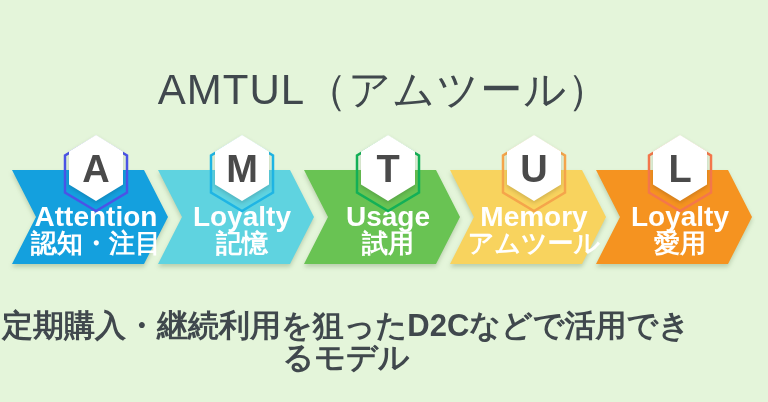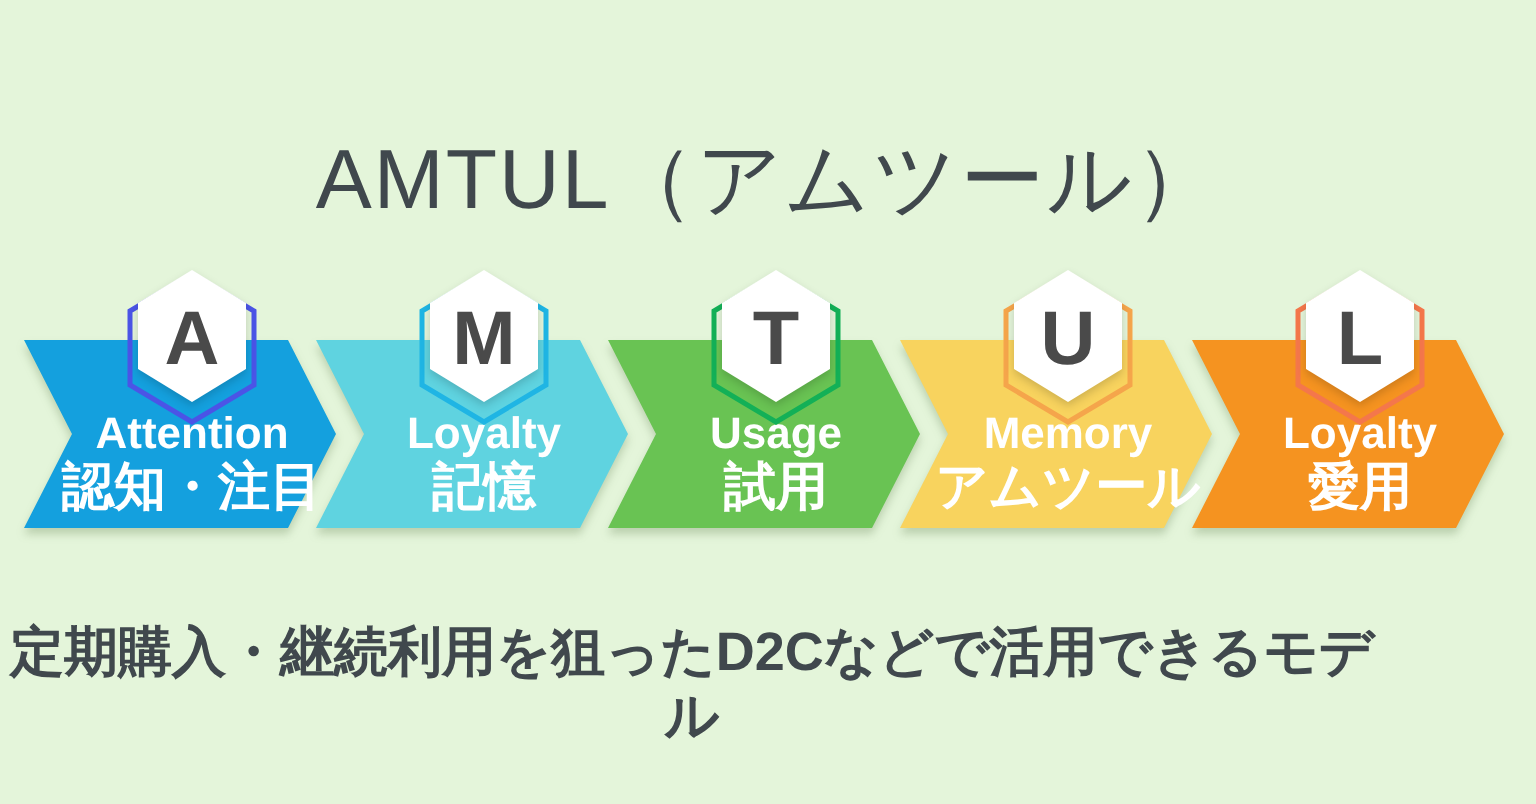--- a/index.html
+++ b/index.html
@@ -28,37 +28,37 @@
   .arrow {
     width:100%; height:100%;
     background: var(--arrow, #ccc);
     clip-path: polygon(0 0, 132px 0, 156px 47px, 132px 94px, 0 94px, 24px 47px);
   }
   .label {
     position:absolute; left:12px; top:33px; width:144px;
     text-align:center; z-index:2;
     color: var(--steptext, #ffffff);
   }
-  .label .en { display:block; font-size:22px; font-weight:bold; line-height:27px; }
+  .label .en { display:block; font-size:28px; font-weight:bold; line-height:27px; }
   .label .ja { display:block; font-size:26px; font-weight:bold; line-height:26px; }
   .hex {
     position:absolute; left:50px; top:-38px; z-index:3;
     color: var(--hexb, #888);
   }
   .hex-outline { fill:none; stroke:currentColor; stroke-width:2.5; }
   .hex-white { fill:#ffffff; filter: drop-shadow(0 2px 2px rgba(0,0,0,0.16)); }
   .hex-letter {
     font-size:38px; font-weight:bold;
     fill: var(--letter, #4a4a4a);
     font-family: "Liberation Sans", "DejaVu Sans", sans-serif;
   }
   .caption {
     position:absolute; top:310px; left:0; width:692px;
     text-align:center;
-    font-size:27px; font-weight:bold; line-height:32px;
+    font-size:31px; font-weight:bold; line-height:32px;
     color: var(--heading, #40484d);
   }
 </style>
 </head>
 <body style="--bg: #e4f5da; --heading: #40484d; --letter: #4a4a4a; --steptext: #ffffff;">
 
 <div class="title">AMTUL（アムツール）</div>
 
 <div class="strip">
 

